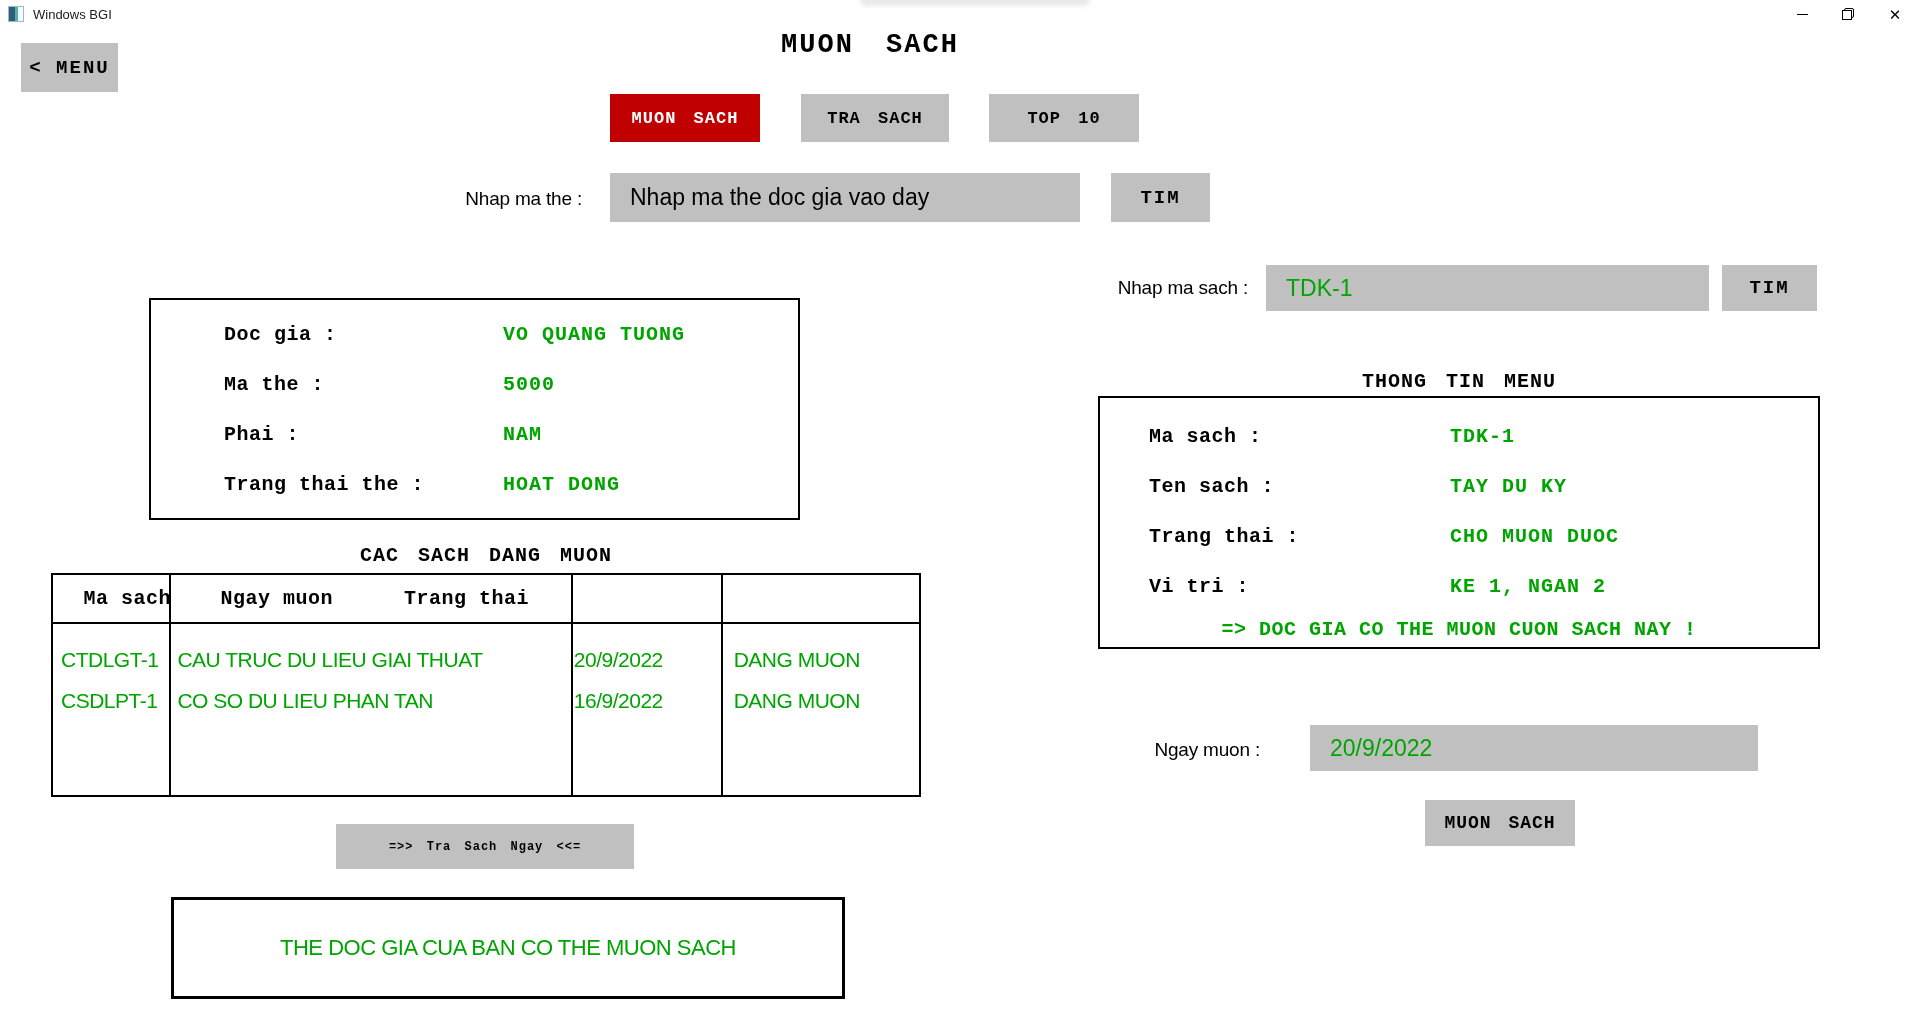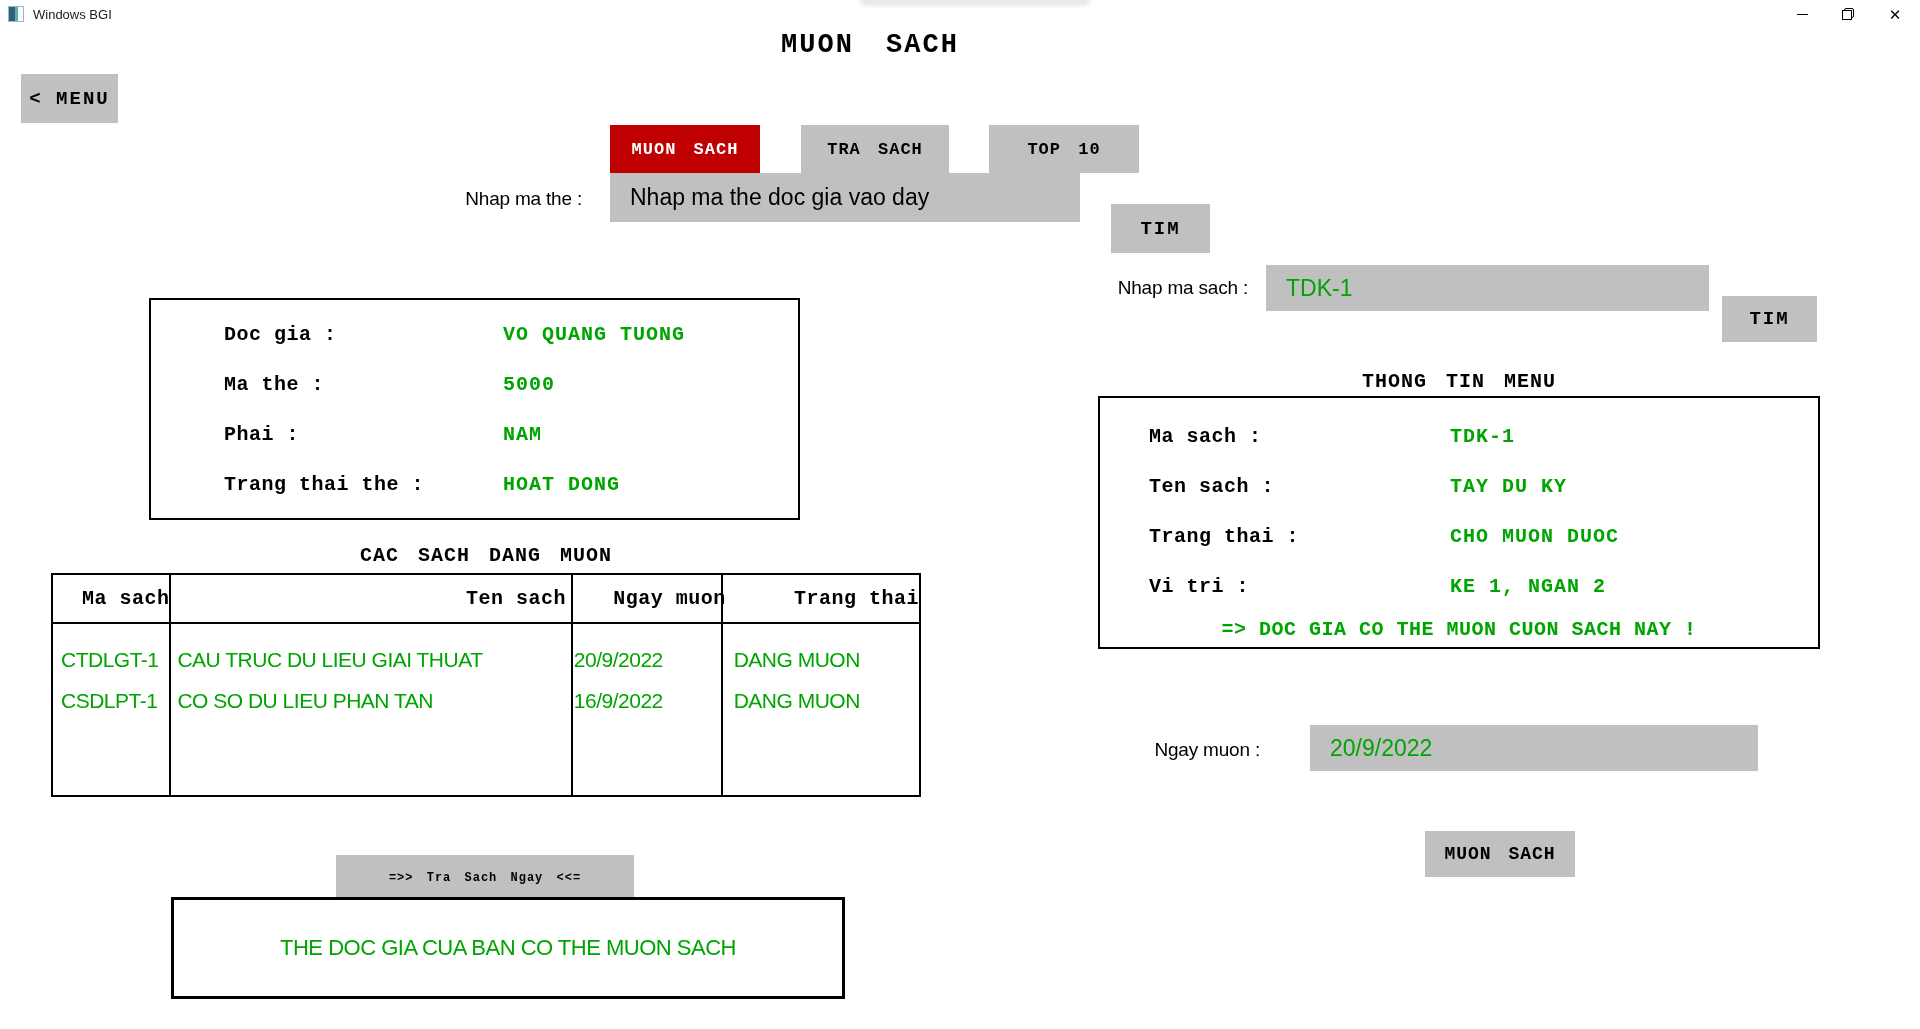--- a/index.html
+++ b/index.html
@@ -23,21 +23,21 @@
   .glyph-restore { position:relative; width:12px; height:12px; display:block; }
   .glyph-restore::before { content:""; position:absolute; top:0; right:0; width:8px; height:8px;
                            border:1.3px solid #000; border-radius:2px; }
   .glyph-restore::after { content:""; position:absolute; bottom:0; left:0; width:8px; height:8px;
                           border:1.3px solid #000; background:#fff; }
   .glyph-close { font-size:15px; color:#000; line-height:1; }
 
   
   .graybtn { position:absolute; background:#c0c0c0; border:none; color:#000;
              display:flex; align-items:center; justify-content:center; cursor:pointer;
-             font-family:"Liberation Mono","DejaVu Sans Mono",monospace; font-weight:bold;margin-top:31px; }
+             font-family:"Liberation Mono","DejaVu Sans Mono",monospace; font-weight:bold; }
   .field { position:absolute; background:#c0c0c0; border:none; outline:none;
            font-family:"Liberation Sans",sans-serif; font-size:23px; padding:0 0 0 20px; }
   .field::placeholder { color:#000000; opacity:1; }
   .lbl { position:absolute; font-size:19px; color:#000; letter-spacing:-0.2px; text-align:right; }
 
   
   .menu-btn { left:21px; top:43px; width:97px; height:49px; font-size:19px; letter-spacing:2px; }
   .page-title { position:absolute; left:660px; top:30px; width:420px; text-align:center;
                 font-size:27px; letter-spacing:2px; word-spacing:14px; color:#000; }
   .tab { position:absolute; top:94px; height:48px; font-size:17px; letter-spacing:1px; word-spacing:6px; }
@@ -147,21 +147,20 @@
     </div>
   </div>
 
   <div class="box-heading mono table-heading">CAC SACH DANG MUON</div>
   <div class="btable">
     <div class="vline vl-1"></div>
     <div class="vline vl-2"></div>
     <div class="vline vl-3"></div>
     <div class="thead">
       <div class="th mono c1">Ma sach</div>
-      <div class="th mono c2">Ten sach</div>
       <div class="th mono c3">Ngay muon</div>
       <div class="th mono c4">Trang thai</div>
     </div>
     <div class="trow tr-1">
       <div class="td c1">CTDLGT-1</div>
       <div class="td c2">CAU TRUC DU LIEU GIAI THUAT</div>
       <div class="td c3">20/9/2022</div>
       <div class="td c4">DANG MUON</div>
     </div>
     <div class="trow tr-2">

